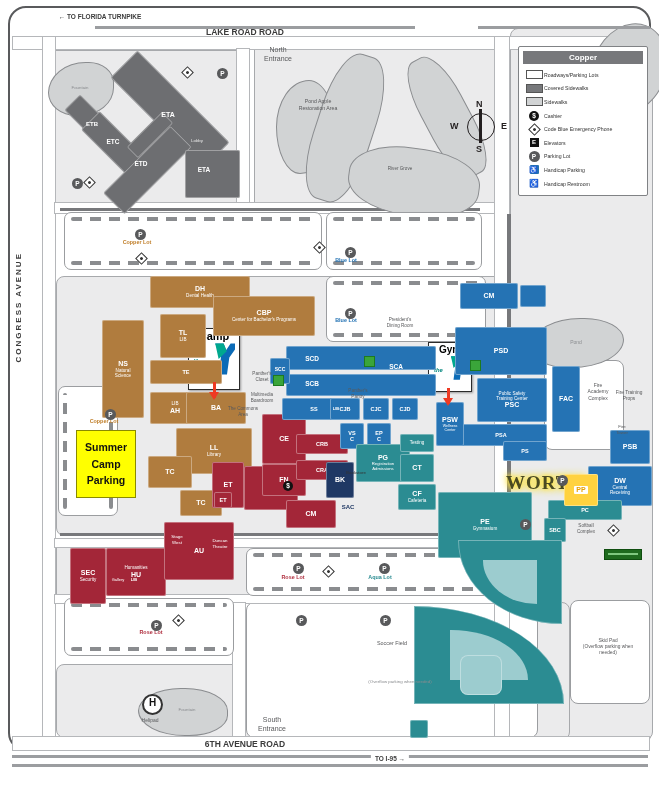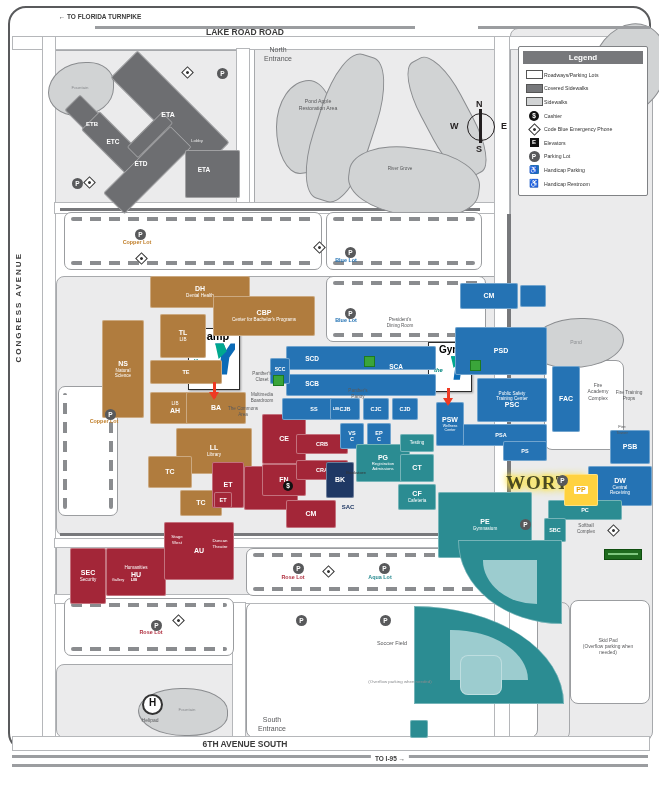--- a/index.html
+++ b/index.html
@@ -394,27 +394,27 @@
       <div class="arrow" style="left: 447px; top: 388px; height: 16px; z-index: 8;"></div>
     </div>
 
   <div class="lbl bold" style="left:100px;top:13px;font-size:6.5px;color:#3b3b3b;">←  TO FLORIDA TURNPIKE</div>
   <div class="roadline" style="left:95px;top:26px;width:320px;"></div>
   <div class="roadline" style="left:478px;top:26px;width:172px;"></div>
   <div class="lbl bold" style="left:245px;top:27px;font-size:8.5px;color:#3b3b3b;">LAKE ROAD ROAD</div>
 
   <div class="vroad-label" style="left:14px;top:252px;">CONGRESS AVENUE</div>
 
-  <div class="lbl bold" style="left:245px;top:739px;font-size:8.5px;color:#3b3b3b;">6TH AVENUE SOUTH</div>
+  <div class="lbl bold" style="left:245px;top:739px;font-size:8.5px;color:#3b3b3b;">6TH AVENUE ROAD</div>
   <div class="roadline" style="left:12px;top:755px;width:636px;"></div>
   <div class="roadline" style="left:12px;top:764px;width:636px;"></div>
   <div class="lbl bold" style="left:390px;top:754.5px;font-size:6.5px;color:#3b3b3b;background:#fff;padding:0 4px;">TO I-95  →</div>
 
   <div class="legend" style="left:518px;top:46px;width:128px;height:148px;">
-    <div class="legend-title">Legend</div>
+    <div class="legend-title">Copper</div>
     <div id="legend-rows">
         <div class="legend-row">
           <div class="legend-ic">
             <div class="sw-rect" style="background: rgb(255, 255, 255);"></div>
           </div>
           <div class="legend-lab">Roadways/Parking Lots</div>
         </div>
         <div class="legend-row">
           <div class="legend-ic">
             <div class="sw-rect" style="background: rgb(119, 120, 123);"></div>
@@ -468,20 +468,23 @@
 
   <div class="compass" style="left:452px;top:100px;width:56px;height:56px;">
     <span style="left:24px;top:-1px;">N</span>
     <span style="left:24px;top:44px;">S</span>
     <span style="left:-2px;top:21px;">W</span>
     <span style="left:49px;top:21px;">E</span>
     <span class="ring"></span>
     <span class="needle"></span>
   </div>
 
+  <div class="summer" style="left:76px;top:430px;width:58px;height:66px;font-size:10.5px;line-height:1.6;">Summer
+Camp
+Parking</div>
 
   <div class="overlay-box" style="left:188px;top:328px;width:50px;height:60px;">
     <div class="overlay-title" style="font-size:11px;margin-top:1px;">Camp</div>
     <svg width="42" height="34" viewBox="0 0 60 48">
       <text x="0" y="31" font-size="11" font-weight="bold" font-style="italic" fill="#00857d">the</text>
       <g transform="skewX(-8) translate(8,0)">
         <polygon points="24,2 36,2 41,11 46,2 58,2 47,22 47,46 35,46 35,22" fill="#0b6bb7"></polygon>
         <polygon points="24,2 36,2 42,13 32,24" fill="#00a88f"></polygon>
       </g>
     </svg>

